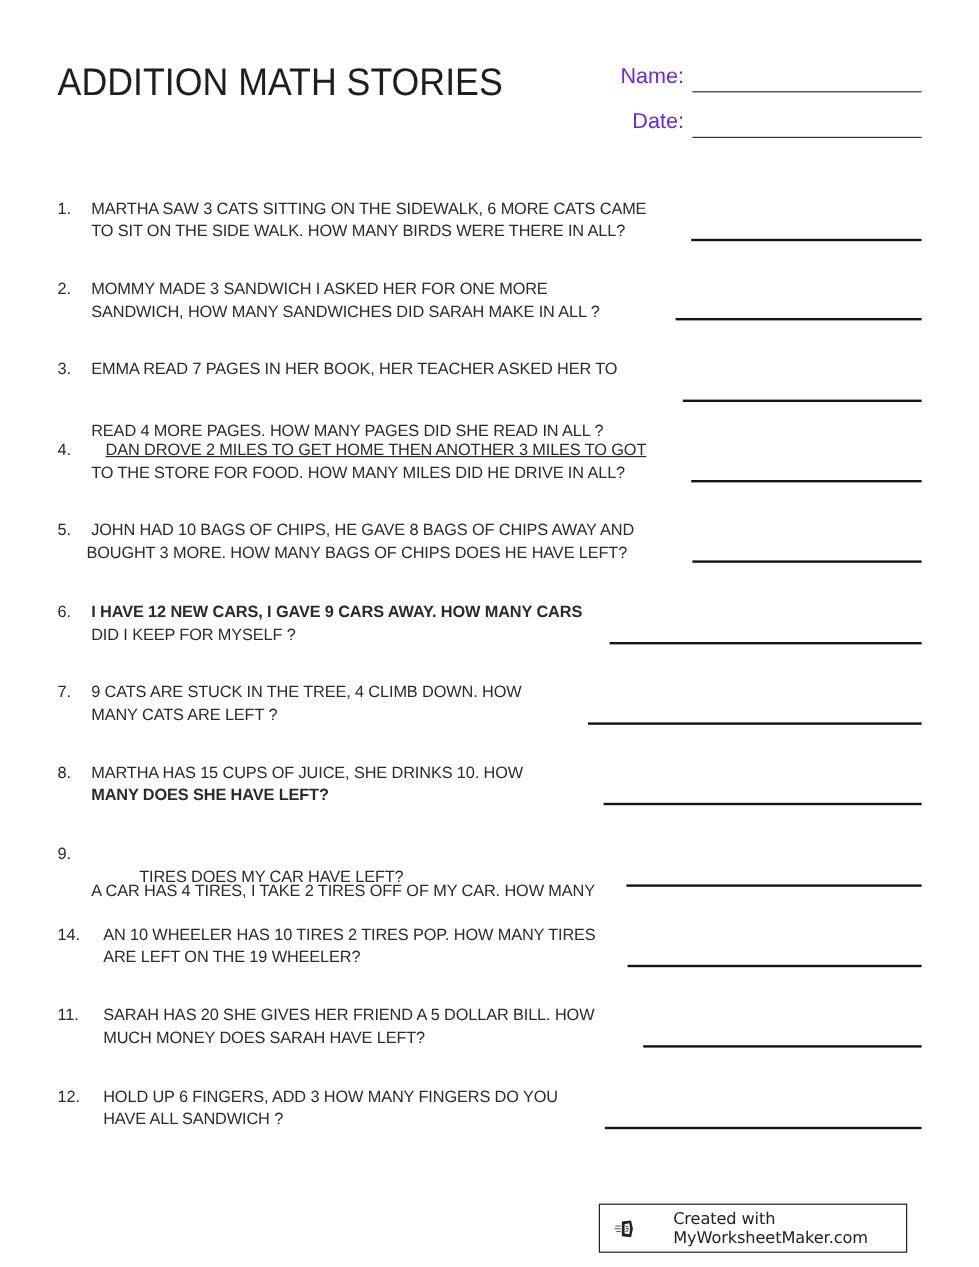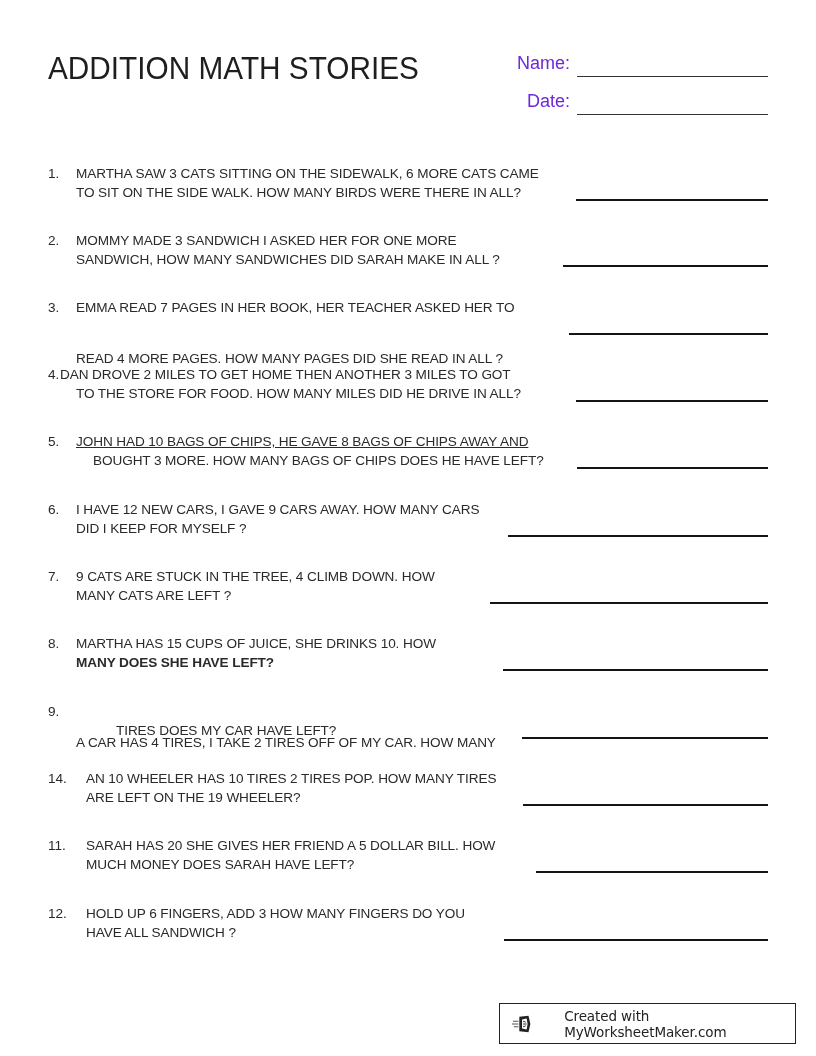--- a/index.html
+++ b/index.html
@@ -24,21 +24,21 @@
     .q {
       position: absolute; left: 48px; font-size: 13.6px; line-height: 19px;
       color: #2a2a2a; letter-spacing: -0.1px;
     }
     .q .num { position: absolute; left: 0; top: 0; }
     .q .text { position: absolute; top: 0; white-space: pre; }
     .ans {
       position: absolute; height: 2px; background: #151515; right: 48px;
     }
     .footer {
-      position: absolute; left: 499px; top: 1003px; width: 297px; height: 41px;
+      position: absolute; left: 499px; top: 1003px; width: 257px; height: 41px;
       border: 1.5px solid #222; box-sizing: border-box;
       display: flex; align-items: center; gap: 26px;
     }
     .footer .logo { margin-left: 12px; width: 22px; height: 22px; }
     .footer .ftext {
       margin-left: 6px; font-family: "DejaVu Sans", sans-serif;
       font-size: 13.5px; color: #222; letter-spacing: -0.1px;
     }
   </style>
 </head>
@@ -68,35 +68,35 @@
 
 <div class="q" style="top:298px;">
   <span class="num">3.</span>
   <span class="text" style="left:28px;">EMMA READ 7 PAGES IN HER BOOK, HER TEACHER ASKED HER TO</span>
   <span class="text" style="left:28px; top:19px;margin-top:32px;">READ 4 MORE PAGES. HOW MANY PAGES DID SHE READ IN ALL ?</span>
 </div>
 <div class="ans" style="top:333px; width:199px;"></div>
 
 <div class="q" style="top:365px;">
   <span class="num">4.</span>
-  <span class="text" style="left:12px;">DAN DROVE 2 MILES TO GET HOME THEN ANOTHER 3 MILES TO GOT</span>
+  <span class="text" style="left:40px;text-decoration:underline;">DAN DROVE 2 MILES TO GET HOME THEN ANOTHER 3 MILES TO GOT</span>
   <span class="text" style="left:28px; top:19px;">TO THE STORE FOR FOOD. HOW MANY MILES DID HE DRIVE IN ALL?</span>
 </div>
 <div class="ans" style="top:400px; width:192px;"></div>
 
 <div class="q" style="top:432px;">
   <span class="num">5.</span>
-  <span class="text" style="left:28px;text-decoration:underline;">JOHN HAD 10 BAGS OF CHIPS, HE GAVE 8 BAGS OF CHIPS AWAY AND</span>
-  <span class="text" style="left:45px; top:19px;">BOUGHT 3 MORE. HOW MANY BAGS OF CHIPS DOES HE HAVE LEFT?</span>
+  <span class="text" style="left:28px;">JOHN HAD 10 BAGS OF CHIPS, HE GAVE 8 BAGS OF CHIPS AWAY AND</span>
+  <span class="text" style="left:24px; top:19px;">BOUGHT 3 MORE. HOW MANY BAGS OF CHIPS DOES HE HAVE LEFT?</span>
 </div>
 <div class="ans" style="top:467px; width:191px;"></div>
 
 <div class="q" style="top:500px;">
   <span class="num">6.</span>
-  <span class="text" style="left:28px;">I HAVE 12 NEW CARS, I GAVE 9 CARS AWAY. HOW MANY CARS</span>
+  <span class="text" style="left:28px;font-weight:bold;">I HAVE 12 NEW CARS, I GAVE 9 CARS AWAY. HOW MANY CARS</span>
   <span class="text" style="left:28px; top:19px;">DID I KEEP FOR MYSELF ?</span>
 </div>
 <div class="ans" style="top:535px; width:260px;"></div>
 
 <div class="q" style="top:567px;">
   <span class="num">7.</span>
   <span class="text" style="left:28px;">9 CATS ARE STUCK IN THE TREE, 4 CLIMB DOWN. HOW</span>
   <span class="text" style="left:28px; top:19px;">MANY CATS ARE LEFT ?</span>
 </div>
 <div class="ans" style="top:602px; width:278px;"></div>

